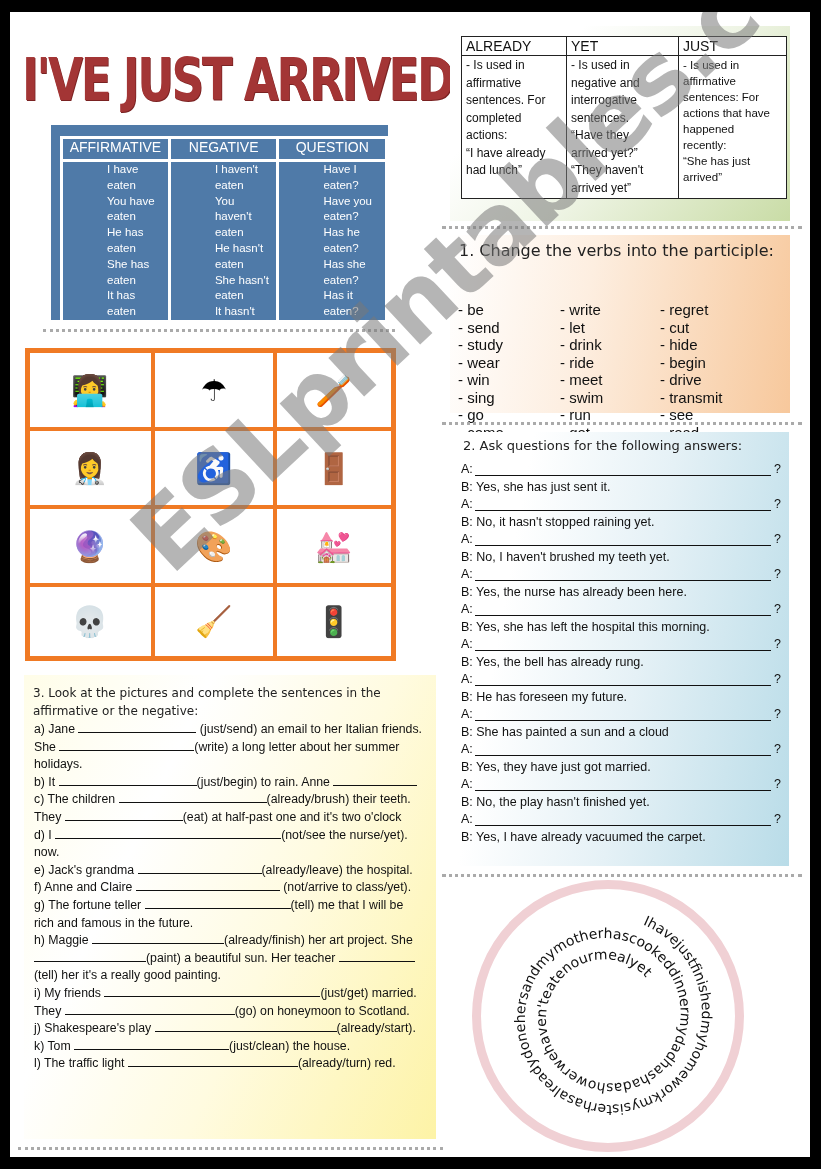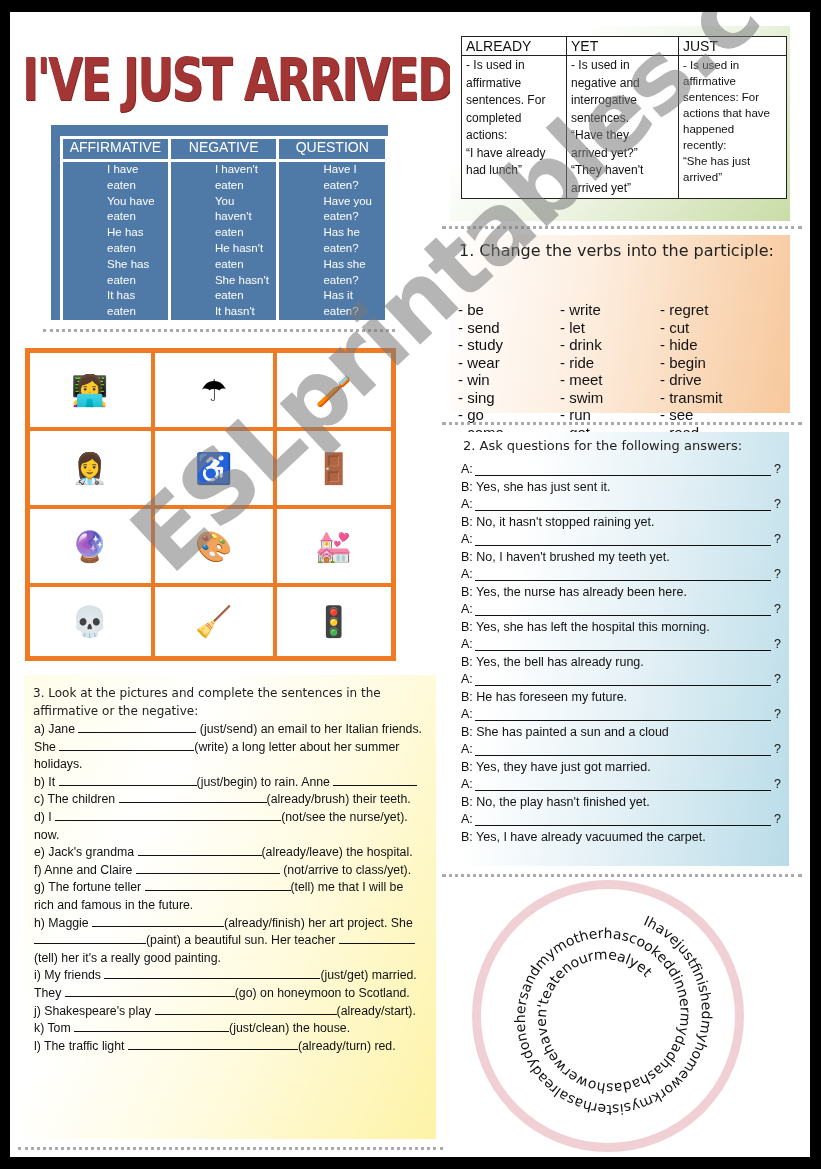--- a/index.html
+++ b/index.html
@@ -226,20 +226,21 @@
   <div class="abs dots" style="left:432px; top:862px; width:360px;"></div>
 
   <div class="abs ex3">
     <div class="abs ttl">3. Look at the pictures and complete the sentences in the affirmative or the negative:</div>
     <div class="abs lines" id="ex3">
         <div><span>a) Jane </span><span class="blank" style="width: 118px;"></span><span> (just/send) an email to her Italian friends.</span></div>
         <div><span>She </span><span class="blank" style="width: 135px;"></span><span>(write) a long letter about her summer</span></div>
         <div><span>holidays.</span></div>
         <div><span>b) It </span><span class="blank" style="width: 138px;"></span><span>(just/begin) to rain. Anne </span><span class="blank" style="width: 84px;"></span></div>
         <div><span>c) The children </span><span class="blank" style="width: 148px;"></span><span>(already/brush) their teeth.</span></div>
+        <div><span>They </span><span class="blank" style="width: 118px;"></span><span>(eat) at half-past one and it's two o'clock</span></div>
         <div><span>d) I </span><span class="blank" style="width: 226px;"></span><span>(not/see the nurse/yet).</span></div>
         <div><span>now.</span></div>
         <div><span>e) Jack's grandma </span><span class="blank" style="width: 124px;"></span><span>(already/leave) the hospital.</span></div>
         <div><span>f) Anne and Claire </span><span class="blank" style="width: 144px;"></span><span> (not/arrive to class/yet).</span></div>
         <div><span>g) The fortune teller </span><span class="blank" style="width: 146px;"></span><span>(tell) me that I will be</span></div>
         <div><span>rich and famous in the future.</span></div>
         <div><span>h) Maggie </span><span class="blank" style="width: 132px;"></span><span>(already/finish) her art project. She</span></div>
         <div><span class="blank" style="width: 112px;"></span><span>(paint) a beautiful sun. Her teacher </span><span class="blank" style="width: 76px;"></span></div>
         <div><span>(tell) her it's a really good painting.</span></div>
         <div><span>i) My friends </span><span class="blank" style="width: 216px;"></span><span>(just/get) married.</span></div>

